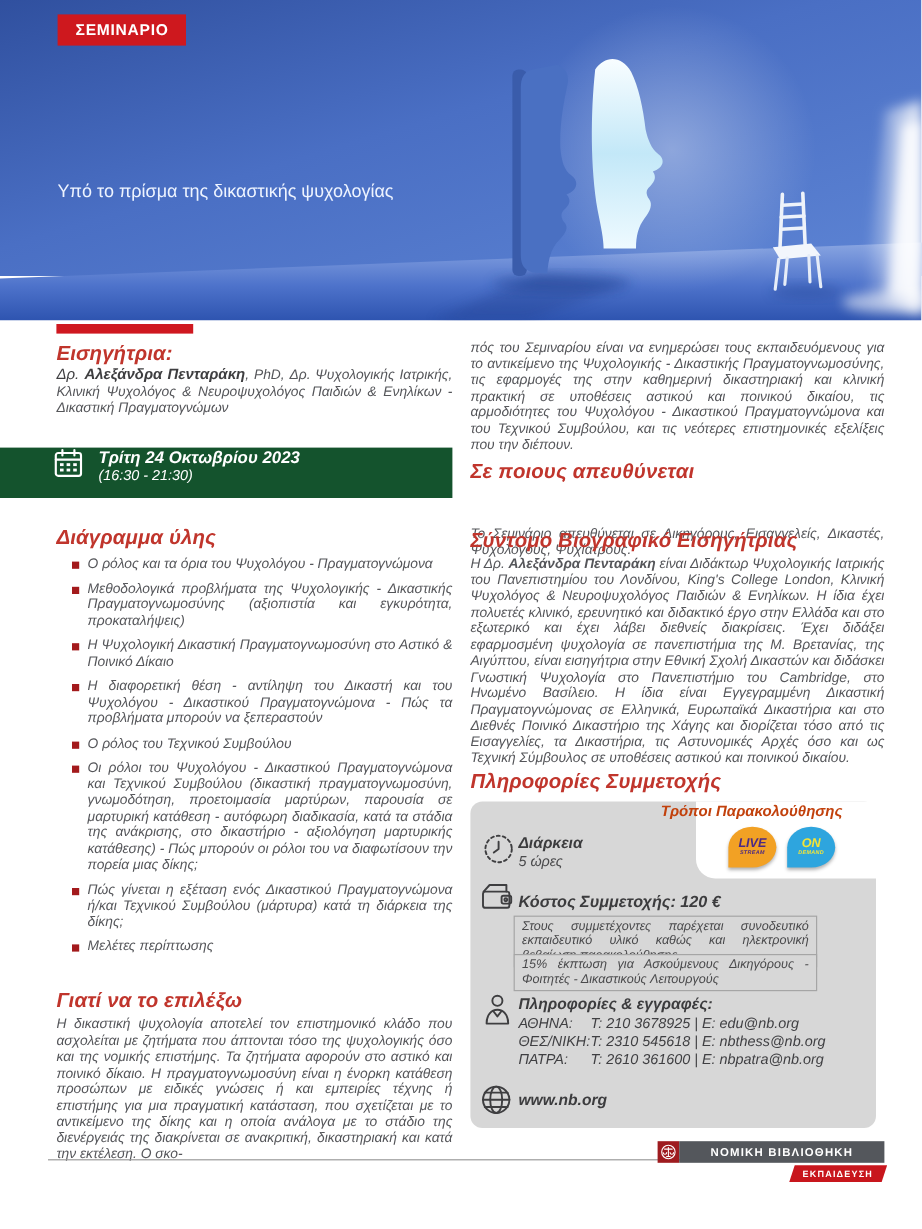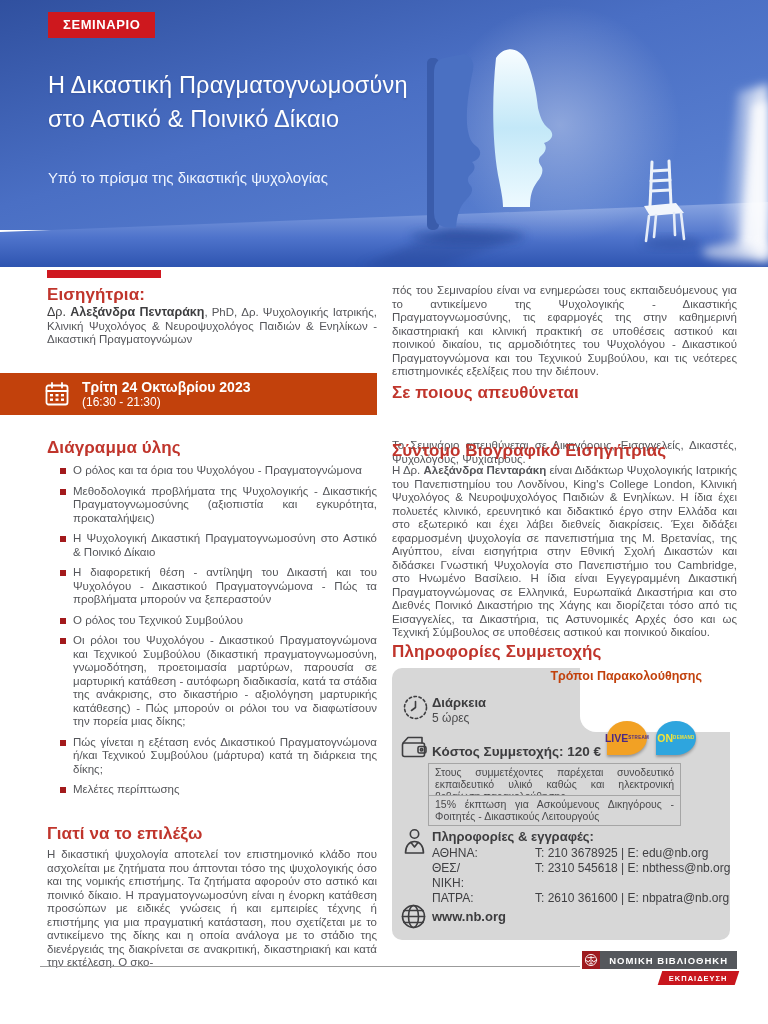--- a/index.html
+++ b/index.html
@@ -8,39 +8,39 @@
   .page { position:relative; width:768px; height:1024px; background:#fff; overflow:hidden; }
 
   
   .banner { position:absolute; left:0; top:0; width:768px; height:267px; }
   .banner svg { display:block; }
   .badge { position:absolute; left:48px; top:12px; background:#ce181e; color:#fff;
            font-size:13px; font-weight:bold; letter-spacing:.6px; padding:5px 15px 6px; }
   .banner-title { position:absolute; left:48px; top:68px; color:#fff; font-size:23.5px;
                   line-height:34px; font-weight:normal; letter-spacing:.2px;
                   text-shadow:0 1px 2px rgba(20,40,90,.25); }
-  .banner-sub { position:absolute; left:48px; top:151px; color:#eef4ff; font-size:15px;margin-top:18px; }
+  .banner-sub { position:absolute; left:48px; top:151px; color:#eef4ff; font-size:15px; }
 
   
   .col-left  { position:absolute; left:47px;  top:268px; width:330px; }
   .col-right { position:absolute; left:392px; top:268px; width:345px; }
-  .col-left > *, .col-right > * { position:absolute; }
+  .col-left > *, .col-right > * { position:absolute;font-style:italic; }
 
   .red-bar { left:0; top:2px; width:114px; height:8px; background:#cf1820; }
 
   h2.sec { color:#c0352c; font-weight:bold; font-size:17px; letter-spacing:.1px; }
   .body-txt { color:#55565a; font-size:11.5px; line-height:13.5px; text-align:justify; }
 
   .speaker-label { top:17px; left:0; font-size:15px; }
   .speaker-par { top:38px; left:0; width:330px; }
   .sp-name { color:#3e3e40; font-weight:bold; font-size:12.5px; }
   .sp-prefix { color:#3e3e40; font-size:12.5px; }
 
-  .date-box { left:-47px; top:105px; width:377px; height:42px; background:#c2410c;
-              display:flex; align-items:center; }
+  .date-box { left:-47px; top:105px; width:377px; height:42px; background:#14532d;
+              display:flex; }
   .date-ico { margin-left:44px; width:26px; height:26px; flex:0 0 26px; }
   .date-txt { margin-left:12px; color:#fff; }
   .date-line1 { font-size:14px; font-weight:bold; line-height:16px; }
   .date-line2 { font-size:12px; line-height:14px; }
 
   .syl-h { top:170px; left:0; }
   .syllabus-list { top:196px; left:0; width:330px; list-style:none; }
   .syl-item { display:flex; margin-bottom:7px; }
   .sq { flex:0 0 6px; width:6px; height:6px; background:#a31a1c; margin:4px 7px 0 13px; }
   .syl-text { color:#55565a; font-size:11.5px; line-height:13.5px; text-align:justify; }
@@ -59,22 +59,22 @@
   
   .gray-box { top:400px; left:0; width:338px; height:272px; background:#d7d7d7;
               border-radius:10px; }
   .gray-box > * { position:absolute; }
   .notch { right:0; top:0; width:150px; height:64px; background:#fff;
            border-bottom-left-radius:16px; }
   .attend-label { top:1px; right:28px; font-size:12.5px; font-weight:bold; color:#c2410c;
                   white-space:nowrap; }
   .badges { top:21px; right:34px; display:flex; gap:9px; }
   .bubble { width:40px; height:34px; border-radius:50% 50% 50% 0;
-            display:flex; align-items:center; justify-content:center;
-            box-shadow:0 2px 3px rgba(0,0,0,.3);margin-top:32px; }
+            display:flex; flex-direction:column; align-items:center; justify-content:center;
+            box-shadow:0 2px 3px rgba(0,0,0,.3); }
   .bubble-live { background:#f2a124; color:#4b2a84; }
   .bubble-on   { background:#2ea5de; color:#f5e437; }
   .bb1 { font-size:10.5px; font-weight:bold; line-height:10px; }
   .bb2 { font-size:4.5px; font-weight:bold; line-height:6px; letter-spacing:.3px; }
 
   .ico { stroke:#3e3e40; fill:none; stroke-width:1.6; stroke-linecap:round; stroke-linejoin:round; }
   .gb-label { font-size:13px; font-weight:bold; color:#3c3c3e; }
   .gb-sub { font-size:12px; color:#4a4a4c; }
 
   .clock-ico { left:10px; top:26px; }
@@ -86,37 +86,37 @@
 
   .note { left:36px; width:253px; background:#d7d7d7; border:1px solid #a5a5a5;
           padding:2px 6px 3px; font-size:10.5px; line-height:12px; color:#4a4a4c;
           text-align:justify; }
   .note1 { top:95px; }
   .note2 { top:127px; }
 
   .person-ico { left:10px; top:160px; }
   .contact-label { left:40px; top:161px; }
   .contact-rows { left:40px; top:178px; width:290px; }
-  .c-row { display:flex; font-size:12px; color:#3f3f42; line-height:15px;gap:43px; }
+  .c-row { display:flex; font-size:12px; color:#3f3f42; line-height:15px; }
   .c-city { flex:0 0 60px; }
   .c-rest { white-space:nowrap; }
 
   .globe-ico { left:8px; top:235px; }
   .site-label { left:40px; top:241px; font-size:13px; }
 
   
   .foot-line { position:absolute; left:40px; top:966px; width:540px; height:0;
                border-top:1px solid #9b9b9b; }
   .logo-wrap { position:absolute; right:31px; top:951px; display:flex; flex-direction:column;
                align-items:flex-end; }
   .logo-row { display:flex; align-items:stretch; height:18px; }
   .logo-emblem { width:18px; height:18px; background:#9e1b1f; display:flex;
                  align-items:center; justify-content:center; }
   .logo-bar { background:#54575c; color:#fff; font-size:9.5px; font-weight:bold;
-              letter-spacing:1px; display:flex; align-items:center; padding:0 9px;
+              letter-spacing:1px; display:flex; align-items:center; padding:0 26px;
               white-space:nowrap; }
   .logo-tag { margin-top:2px; background:#c8161d; color:#fff; font-size:7.5px; font-weight:bold;
               letter-spacing:1px; padding:2.5px 9px; transform:skewX(-18deg); }
   .logo-tag span { display:inline-block; transform:skewX(18deg); }
 </style>
 </head>
 <body>
 
 <div class="page">
 
@@ -186,24 +186,20 @@
         <line x1="656" y1="215" x2="654" y2="237"></line>
         <line x1="674" y1="213" x2="675" y2="235"></line>
       </g>
 
       <polygon points="738,92 768,84 768,262 720,250" fill="url(#streakGrad)" filter="url(#soft)"></polygon>
       <polygon points="752,104 768,100 768,252 740,246" fill="#ffffff" opacity="0.85" filter="url(#soft)"></polygon>
       <ellipse cx="744" cy="252" rx="42" ry="9" fill="#ffffff" opacity="0.55" filter="url(#soft)"></ellipse>
     </svg>
 
     <div class="badge">ΣΕΜΙΝΑΡΙΟ</div>
-    <div class="banner-title">
-      <div>Η Δικαστική Πραγματογνωμοσύνη</div>
-      <div>στο Αστικό &amp; Ποινικό Δίκαιο</div>
-    </div>
     <div class="banner-sub">Υπό το πρίσμα της δικαστικής ψυχολογίας</div>
   </div>
 
   <div class="col-left">
     <div class="red-bar"></div>
 
     <h2 class="sec speaker-label">Εισηγήτρια:</h2>
     <p class="body-txt speaker-par"><span class="sp-prefix">Δρ. </span><span class="sp-name">Αλεξάνδρα Πενταράκη</span><span>, PhD, Δρ. Ψυχολογικής Ιατρικής, Κλινική Ψυχολόγος &amp; Νευροψυχολόγος Παιδιών &amp; Ενηλίκων - Δικαστική Πραγματογνώμων</span></p>
 
     <div class="date-box">

